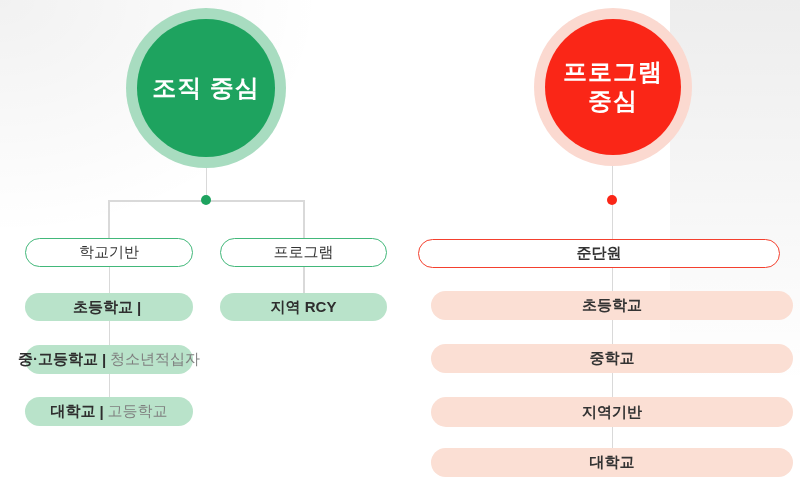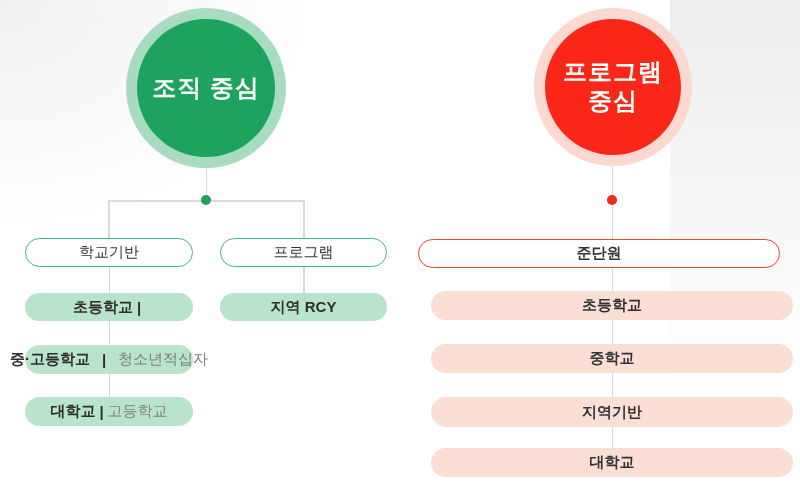--- a/index.html
+++ b/index.html
@@ -69,21 +69,21 @@
 
   <div class="abs line" style="left:108.5px;top:267px;width:1.5px;height:26px;"></div>
 
   <div class="abs pill pill-fill-green" style="left:25px;top:293px;width:168px;height:28px;">
     <span class="primary">초등학교</span>
     <span class="divider">|</span>
   </div>
 
   <div class="abs line" style="left:108.5px;top:321px;width:1.5px;height:24px;"></div>
 
-  <div class="abs pill pill-fill-green" style="left:25px;top:345px;width:168px;height:29px;gap:8px;">
+  <div class="abs pill pill-fill-green" style="left:25px;top:345px;width:168px;height:29px;">
     <span class="primary">중·고등학교</span>
     <span class="divider">|</span>
     <span class="secondary">청소년적십자</span>
   </div>
 
   <div class="abs line" style="left:108.5px;top:374px;width:1.5px;height:23px;"></div>
 
   <div class="abs pill pill-fill-green" style="left:25px;top:397px;width:168px;height:29px;">
     <span class="primary">대학교</span>
     <span class="divider">|</span>

